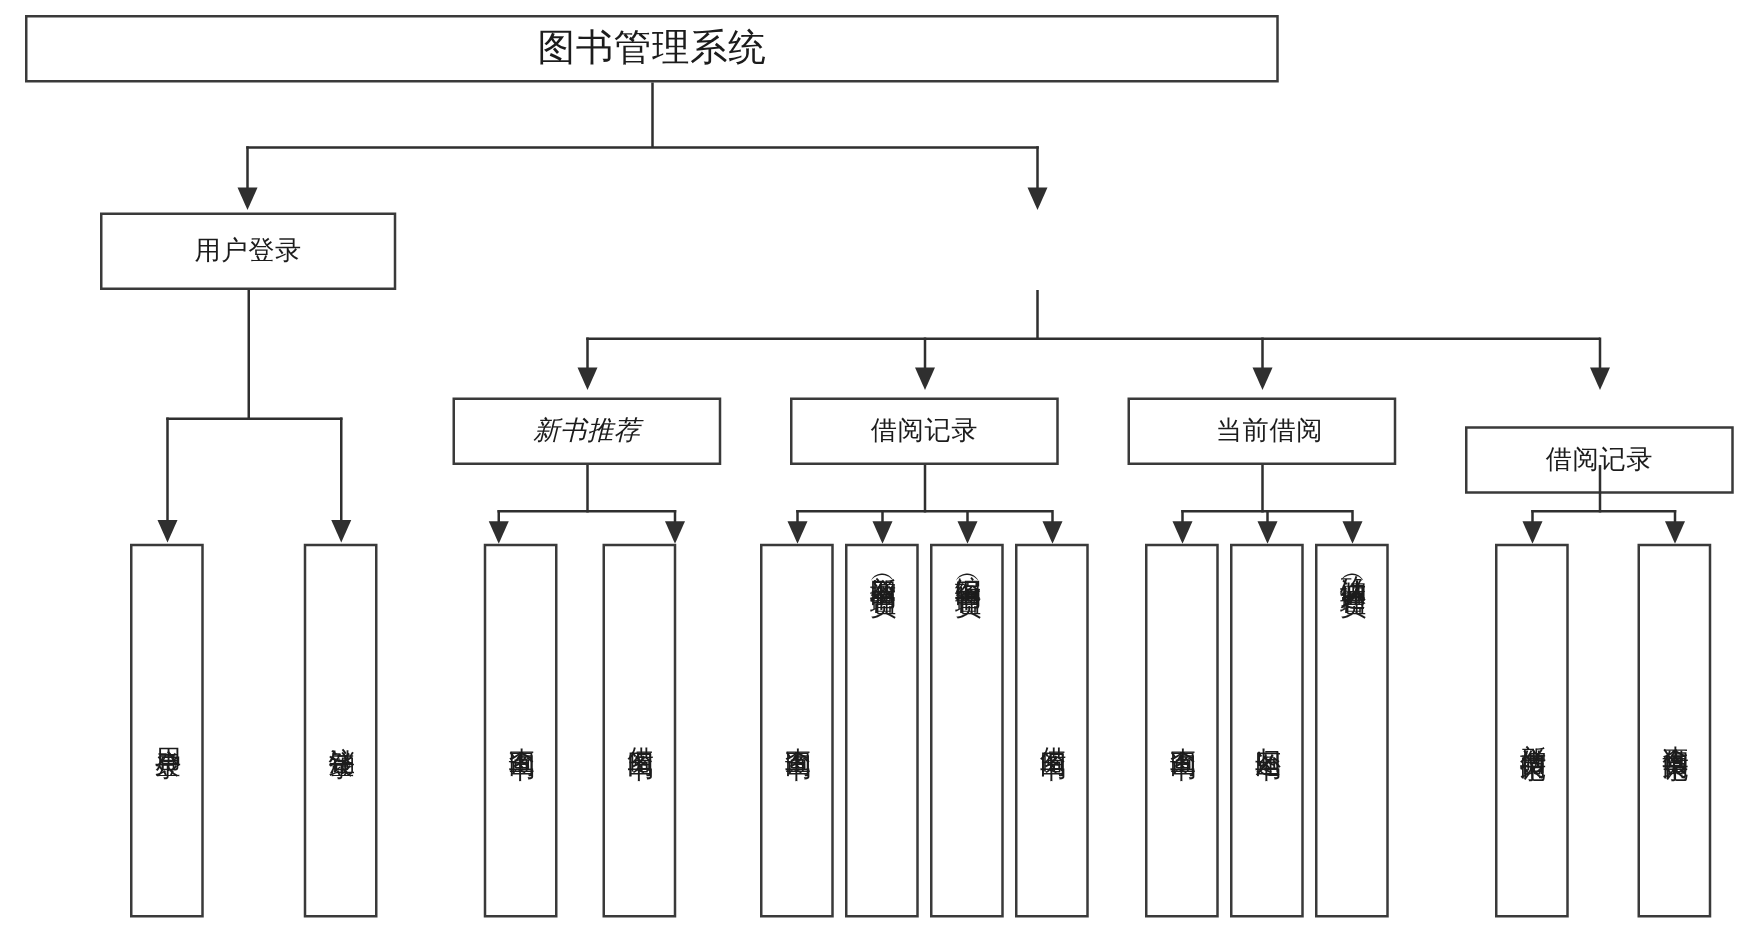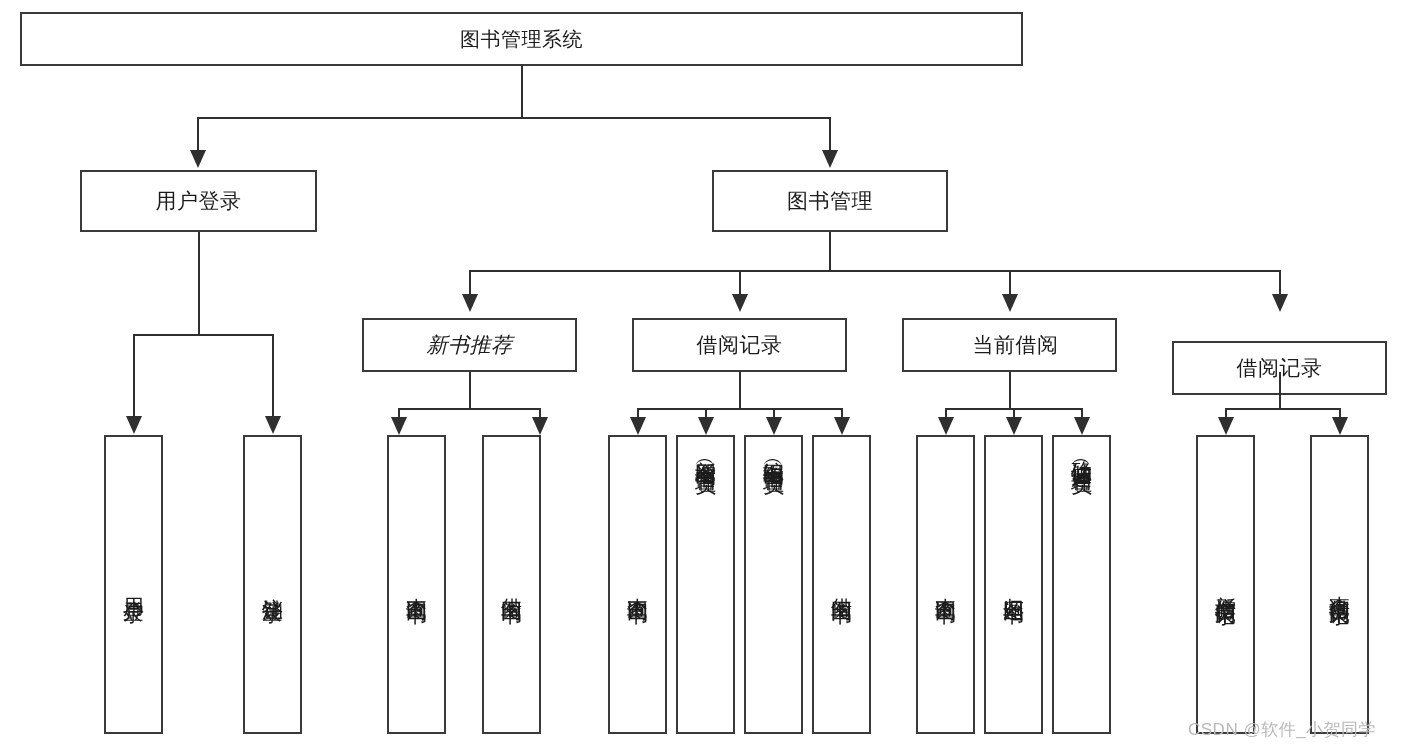--- a/index.html
+++ b/index.html
@@ -28,21 +28,21 @@
     align-items: center;
     justify-content: center;
     text-align: center;
   }
   .node .label {
     font-size: 21px;
     line-height: 1.25;
     color: #1c1c1c;
     letter-spacing: 0.5px;
   }
-  .node.root .label { font-size: 20px; }
+  .node.root .label { font-size: 30px; }
   .node.level2 .label { font-size: 21px; }
 
   
   .node.leaf {
     align-items: flex-start;
     justify-content: center;
     padding-top: 7px;
   }
   .node.leaf .label {
     writing-mode: vertical-rl;
@@ -101,23 +101,20 @@
 
   <div class="vline" style="left:197px; top:117px; height:35px;"></div>
   <div class="arrow" style="left:190px; top:150px;"></div>
   <div class="vline" style="left:829px; top:117px; height:35px;"></div>
   <div class="arrow" style="left:822px; top:150px;"></div>
 
   <div class="node level2" style="left:80px; top:170px; width:237px; height:62px;">
     <span class="label">用户登录</span>
   </div>
 
-  <div class="node level2" style="left:712px; top:170px; width:236px; height:62px;">
-    <span class="label">图书管理</span>
-  </div>
 
   <div class="vline" style="left:198px; top:232px; height:103px;"></div>
   <div class="hline" style="left:133px; top:334px; width:141px;"></div>
   <div class="vline" style="left:133px; top:334px; height:83px;"></div>
   <div class="arrow" style="left:126px; top:416px;"></div>
   <div class="vline" style="left:272px; top:334px; height:83px;"></div>
   <div class="arrow" style="left:265px; top:416px;"></div>
 
   <div class="vline" style="left:829px; top:232px; height:40px;"></div>
   <div class="hline" style="left:469px; top:270px; width:811px;"></div>
@@ -214,15 +211,14 @@
     <span class="label">确认归还（管理员）</span>
   </div>
 
   <div class="node leaf centered" style="left:1196px; top:435px; width:59px; height:299px;">
     <span class="label">新增借阅记录</span>
   </div>
   <div class="node leaf centered" style="left:1310px; top:435px; width:59px; height:299px;">
     <span class="label">查询借阅记录</span>
   </div>
 
-  <div class="watermark" style="left:1188px; top:718px;">CSDN @软件_小贺同学</div>
 
 </div>
 
 </body></html>

